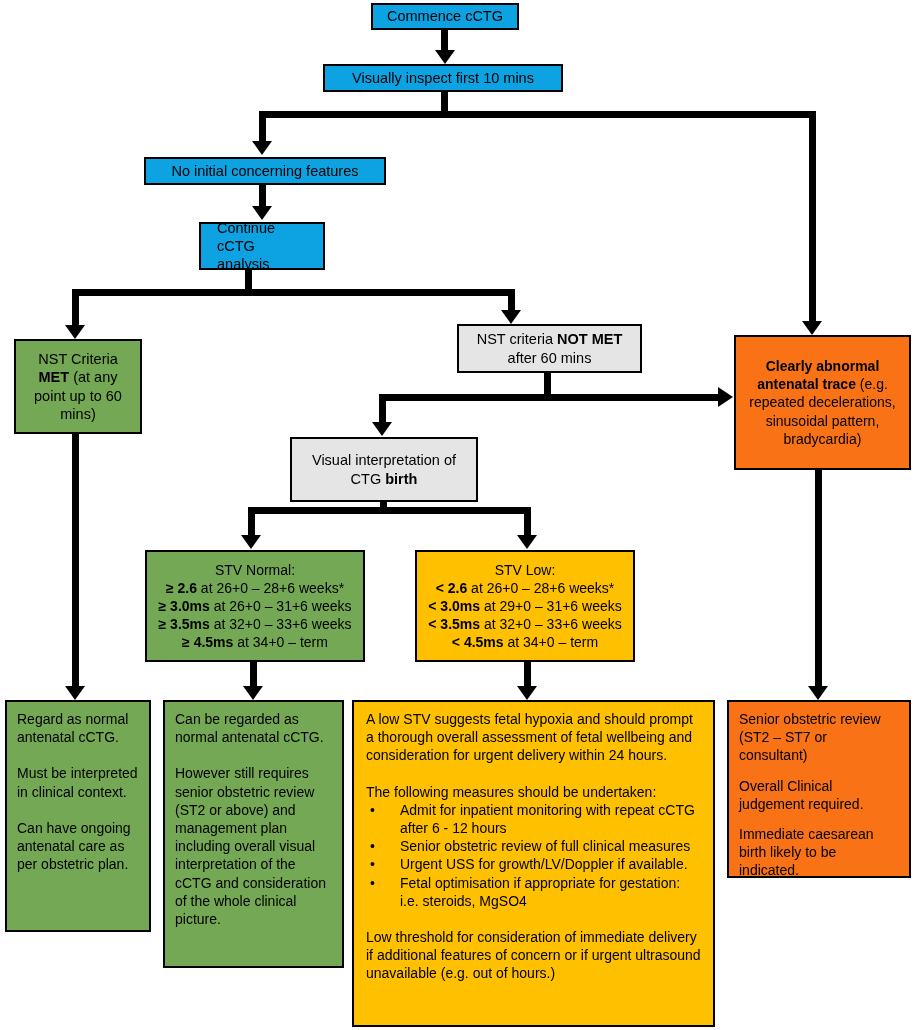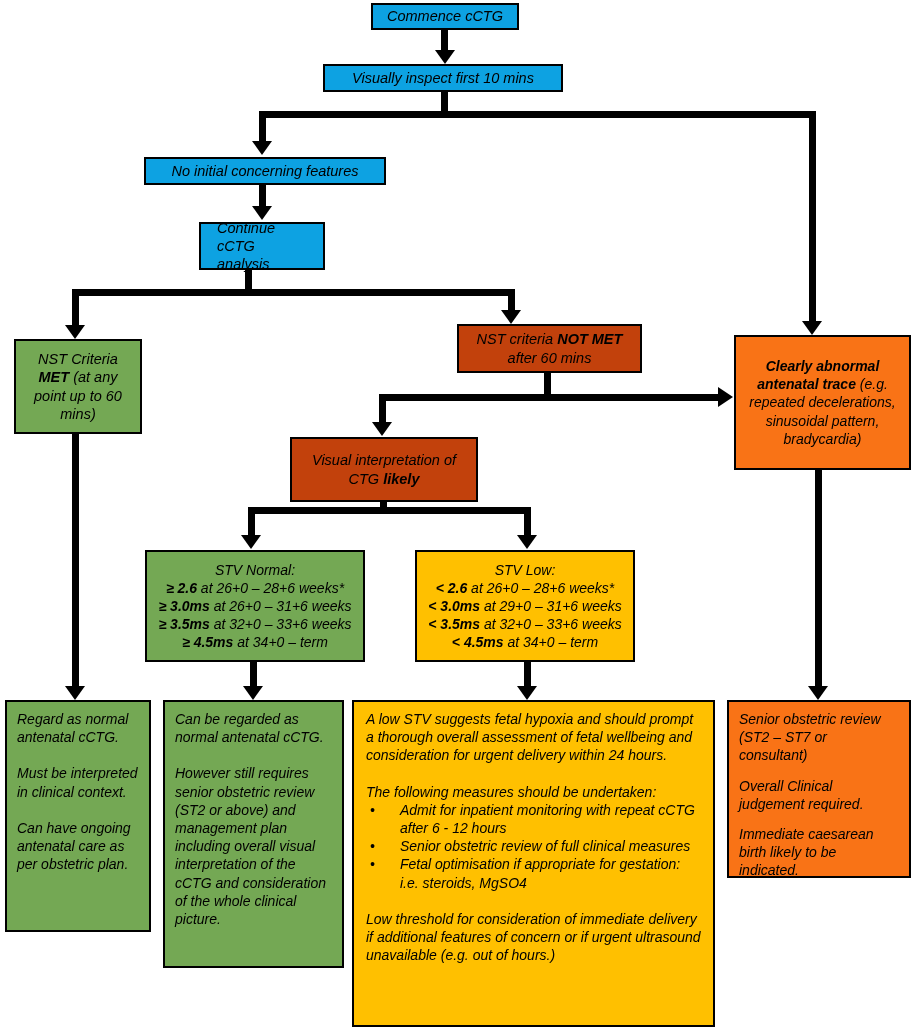--- a/index.html
+++ b/index.html
@@ -1,25 +1,25 @@
 <!DOCTYPE html>
 <html><head>
 <meta charset="utf-8">
 <style>
   html,body{margin:0;padding:0;background:#fff;}
   #canvas{position:relative;width:915px;height:1030px;background:#ffffff;
           font-family:"Liberation Sans",sans-serif;color:#000;overflow:hidden;}
   .node{position:absolute;border:2px solid #000;box-sizing:border-box;
-        font-size:14.5px;line-height:1.25;color:#000;font-style:italic;}
+        font-size:14.5px;line-height:1.25;color:#000;}
   .cflex{display:flex;flex-direction:column;justify-content:center;
          align-items:center;text-align:center;}
   .small{font-size:14px;line-height:1.3;}
   .blue{background:#0da2e2;}
   .green{background:#74a854;}
-  .purple{background:#c2410c;}
+  .purple{background:#e5e5e5;}
   .orange{background:#ffc000;}
   .red{background:#f97316;}
   .pad{padding:8px 10px;}
   .para{margin:0 0 18px 0;}
   .para:last-child{margin-bottom:0;}
   .tight .para{margin:0 0 12px 0;}
   .ln{position:absolute;background:#000;}
   .ah-down{position:absolute;width:0;height:0;
            border-left:10px solid transparent;border-right:10px solid transparent;
            border-top:14px solid #000;}
@@ -105,21 +105,21 @@
     <div><span>NST criteria </span><b>NOT MET</b></div>
     <div>after 60 mins</div>
   </div>
 
   <div class="node red cflex small" style="left:734px;top:335px;width:177px;height:135px;padding:4px 9px;">
     <div><b>Clearly abnormal antenatal trace</b><span> (e.g. repeated decelerations, sinusoidal pattern, bradycardia)</span></div>
   </div>
 
   <div class="node purple cflex" style="left:290px;top:437px;width:188px;height:65px;">
     <div>Visual interpretation of</div>
-    <div><span>CTG </span><b>likely</b></div>
+    <div><span>CTG </span><b>birth</b></div>
   </div>
 
   <div class="node green cflex small" style="left:145px;top:550px;width:220px;height:112px;">
     <div><span>STV Normal:</span></div>
     <div><b>≥ 2.6</b><span> at 26+0 – 28+6 weeks*</span></div>
     <div><b>≥ 3.0ms</b><span> at 26+0 – 31+6 weeks</span></div>
     <div><b>≥ 3.5ms</b><span> at 32+0 – 33+6 weeks</span></div>
     <div><b>≥ 4.5ms</b><span> at 34+0 – term</span></div>
   </div>
 
@@ -146,20 +146,23 @@
     <p class="para">A low STV suggests fetal hypoxia and should prompt a thorough overall assessment of fetal wellbeing and consideration for urgent delivery within 24 hours.</p>
     <p class="para" style="margin-bottom:0;">The following measures should be undertaken:</p>
     <ul class="measures">
       <li>
           <span class="li-text">Admit for inpatient monitoring with repeat cCTG after 6 - 12 hours</span>
         </li>
       <li>
           <span class="li-text">Senior obstetric review of full clinical measures</span>
         </li>
       <li>
+          <span class="li-text">Urgent USS for growth/LV/Doppler if available.</span>
+        </li>
+      <li>
           <span class="li-text">Fetal optimisation if appropriate for gestation: i.e. steroids, MgSO4</span>
         </li>
     </ul>
     <p class="para">Low threshold for consideration of immediate delivery if additional features of concern or if urgent ultrasound unavailable (e.g. out of hours.)</p>
   </div>
 
   <div class="node red pad small tight" style="left:727px;top:700px;width:184px;height:178px;">
     <p class="para">Senior obstetric review (ST2 – ST7 or consultant)</p>
     <p class="para">Overall Clinical judgement required.</p>
     <p class="para">Immediate caesarean birth likely to be indicated.</p>

